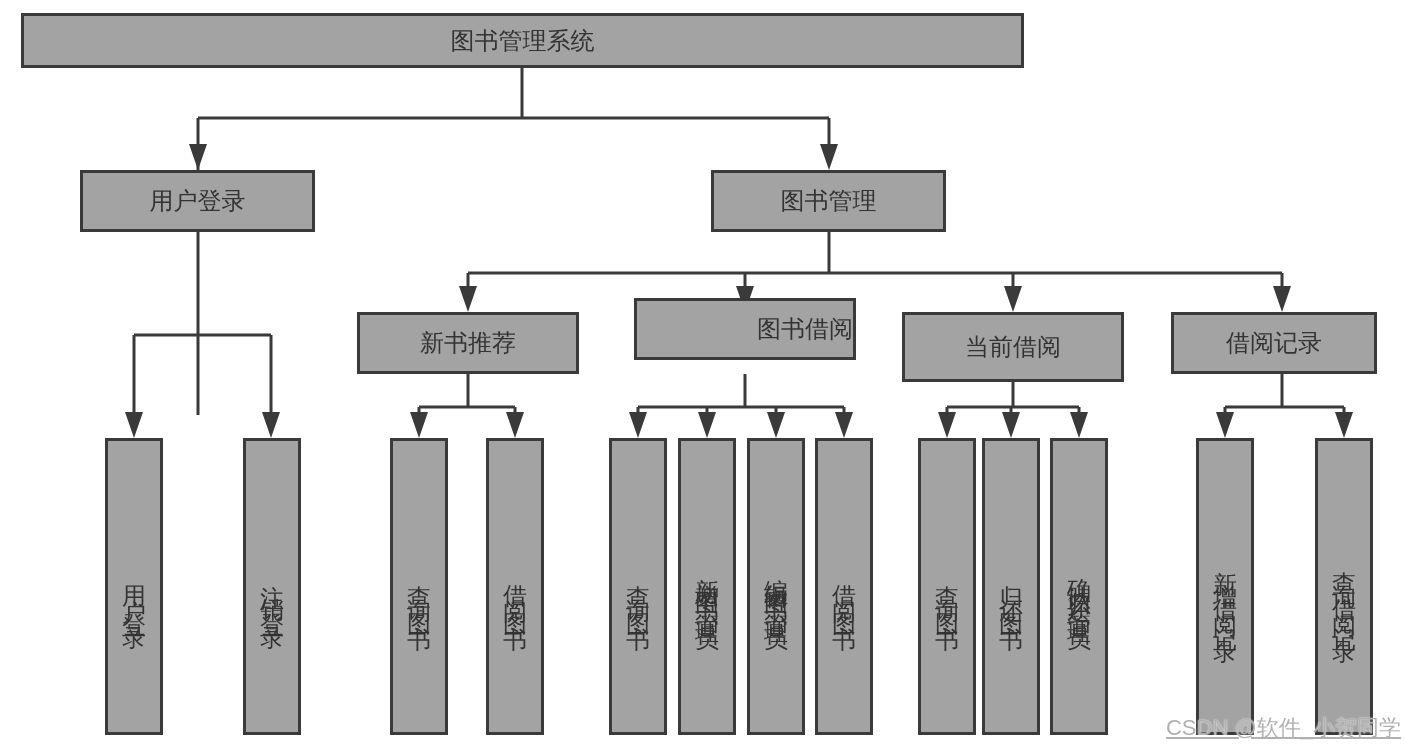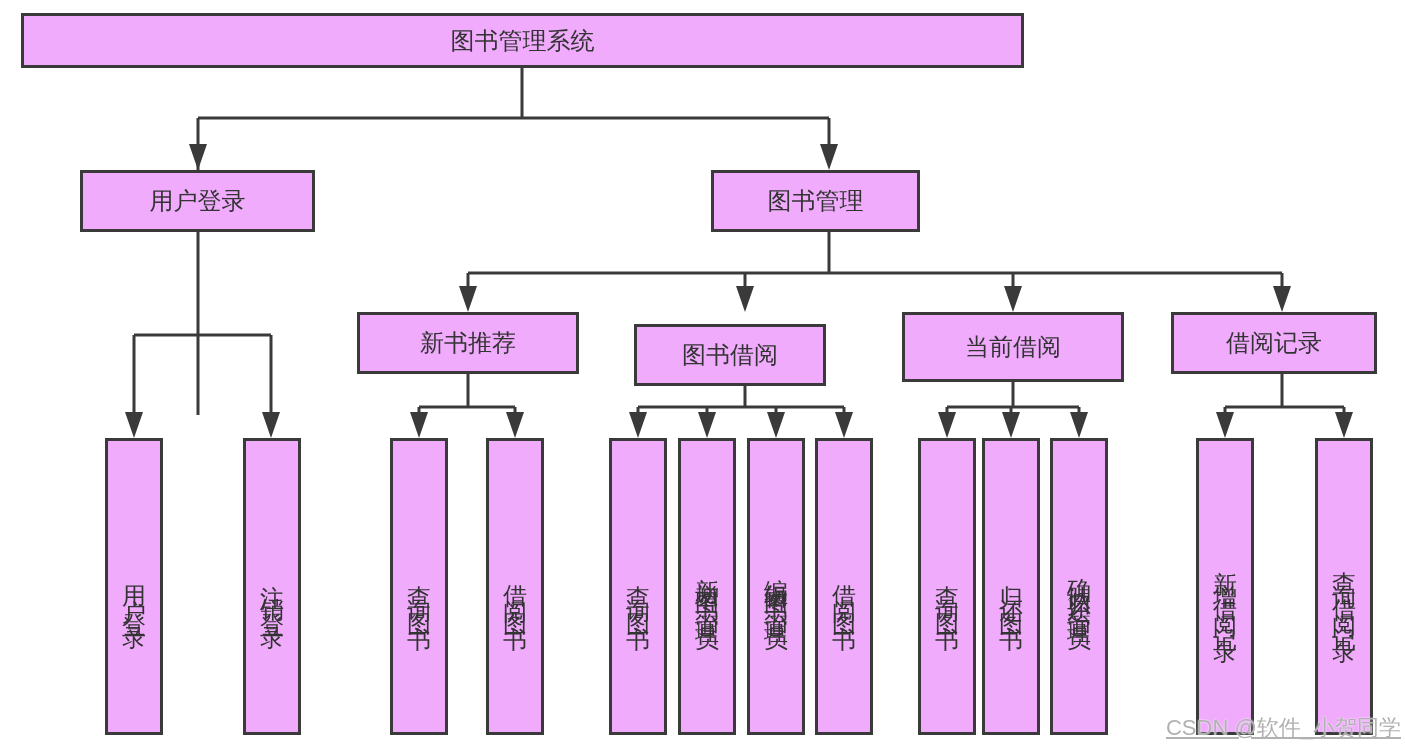--- a/index.html
+++ b/index.html
@@ -7,21 +7,21 @@
     position:relative;
     width:1405px;height:747px;
     overflow:hidden;
     font-family:"Liberation Sans","DejaVu Sans",sans-serif;
     color:#333333;
   }
   #wires{position:absolute;left:0;top:0;z-index:1;}
   .node{
     position:absolute;
     box-sizing:border-box;
-    background:#f0abfc;
+    background:#a3a3a3;
     border:3px solid #3a3a3a;
     display:flex;align-items:center;justify-content:center;
     font-size:24px;
     color:#333333;
     z-index:2;
     white-space:nowrap;
   }
   .leaf{width:58px;top:438px;height:297px;}
   .vtext{
     writing-mode:vertical-rl;
@@ -63,28 +63,28 @@
     M1216 412 h18 L1225 438 z M1335 412 h18 L1344 438 z"></path>
 </svg>
 
 <div class="node" style="left:21px;top:13px;width:1003px;height:55px;">
   <span>图书管理系统</span>
 </div>
 
 <div class="node" style="left:80px;top:170px;width:235px;height:62px;">
   <span>用户登录</span>
 </div>
-<div class="node" style="left:711px;top:170px;width:209px;height:62px;">
+<div class="node" style="left:711px;top:170px;width:235px;height:62px;">
   <span>图书管理</span>
 </div>
 
 <div class="node" style="left:357px;top:312px;width:222px;height:62px;text-align:right;">
   <span>新书推荐</span>
 </div>
-<div class="node" style="left:634px;top:324px;width:192px;height:62px;">
+<div class="node" style="left:634px;top:298px;width:222px;height:62px;justify-content:flex-end;">
   <span>图书借阅</span>
 </div>
 <div class="node" style="left:902px;top:312px;width:222px;height:70px;">
   <span>当前借阅</span>
 </div>
 <div class="node" style="left:1171px;top:312px;width:206px;height:62px;">
   <span>借阅记录</span>
 </div>
 
 <div class="node leaf" style="left:105px;">

